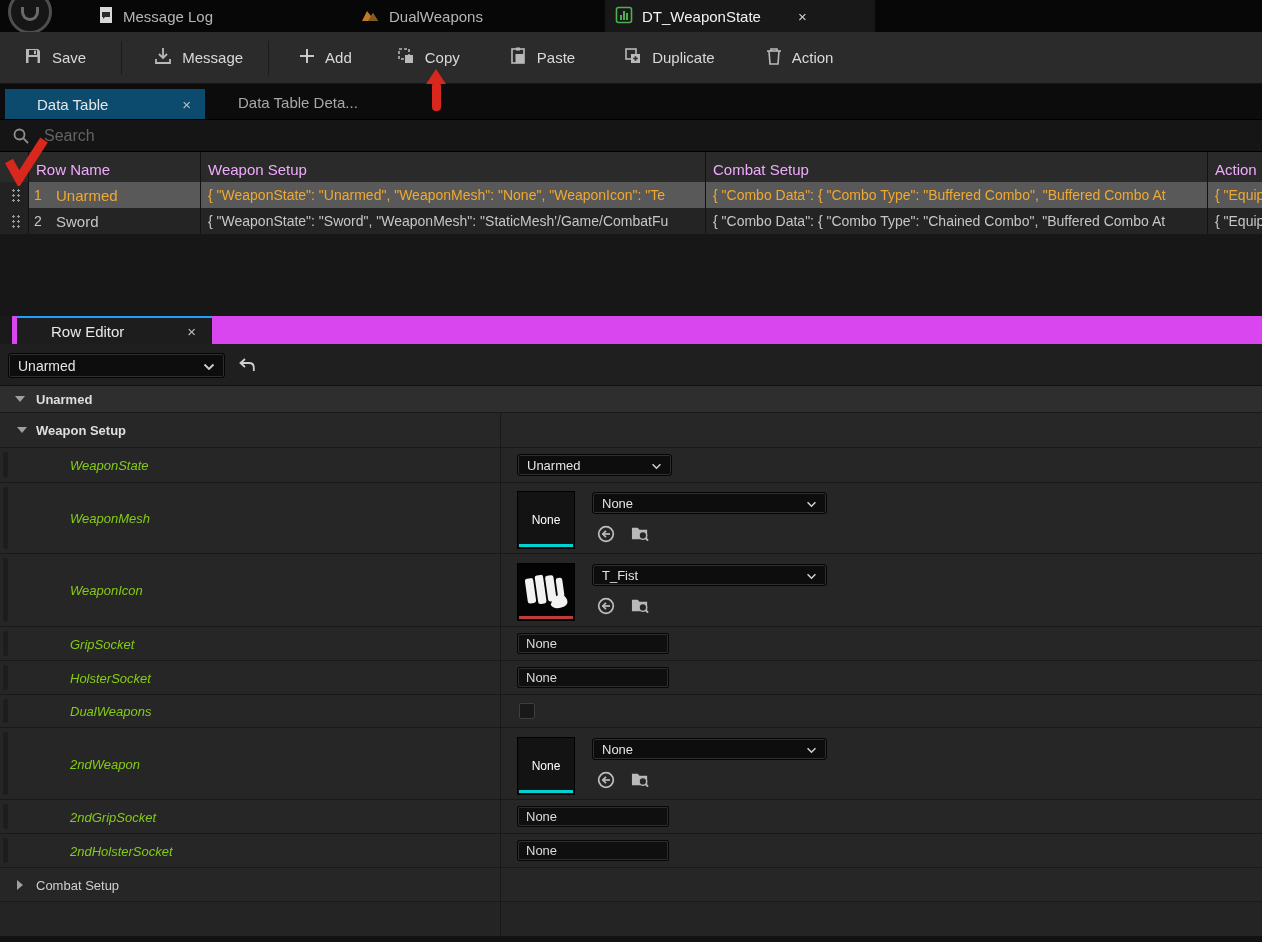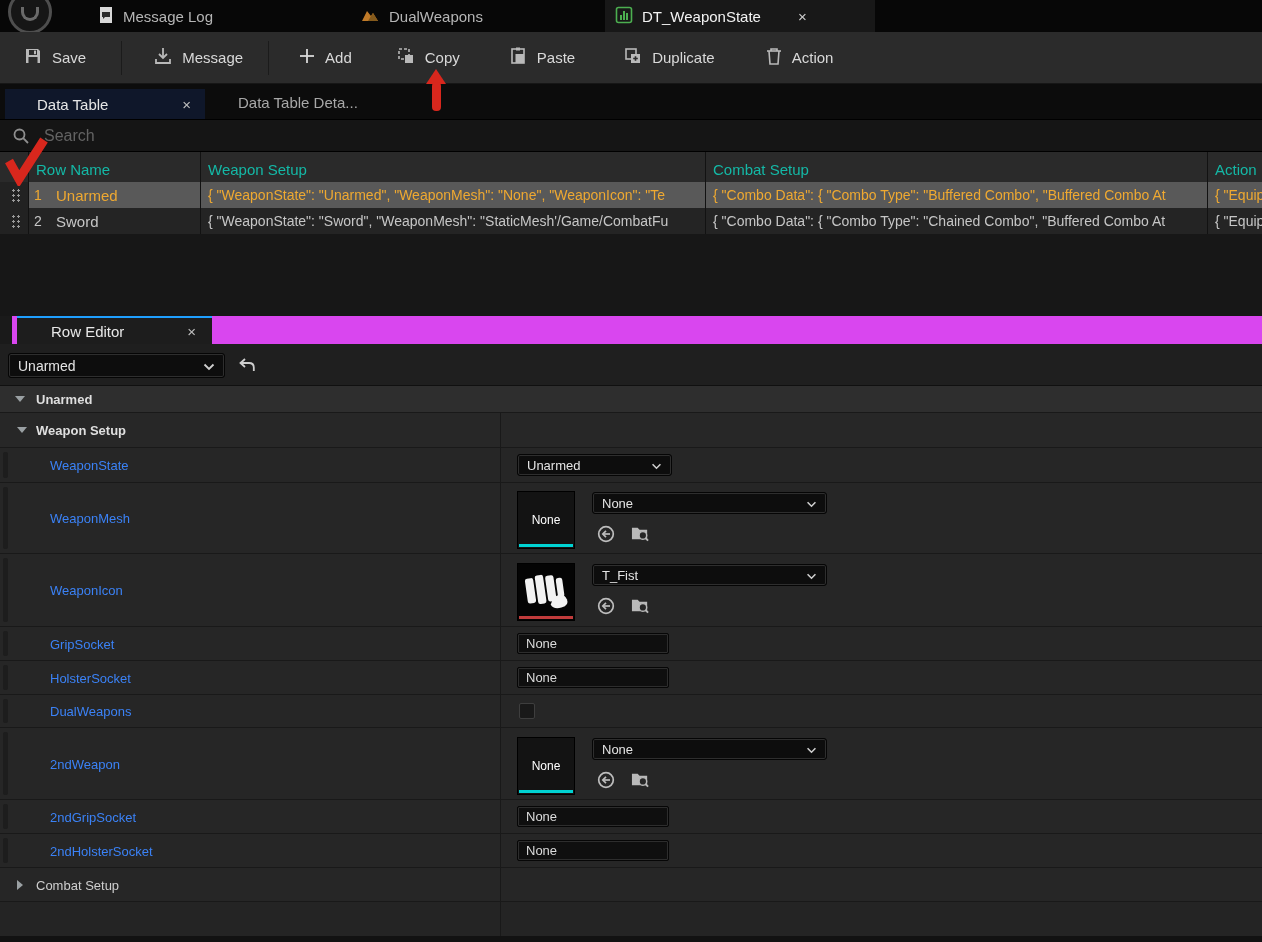--- a/index.html
+++ b/index.html
@@ -20,38 +20,38 @@
   
   .toolbar { position:absolute; left:0; top:32px; width:100%; height:52px; background:#2b2b2b;
              border-bottom:1px solid #161616; display:flex; align-items:center; padding-left:10px; }
   .tbtn { display:flex; align-items:center; gap:9px; height:100%; padding:0 13px;
           color:#d9d9d9; font-size:15px; cursor:pointer; }
   .tsep { width:1px; height:34px; background:#1b1b1b; margin:0 6px; }
 
   
   .ptabs { position:absolute; left:0; top:84px; width:100%; height:36px; background:#0c0c0c;
            border-bottom:1px solid #000; }
-  .ptab-active { position:absolute; left:5px; top:5px; bottom:0; width:200px; background:#0f172a;
+  .ptab-active { position:absolute; left:5px; top:5px; bottom:0; width:200px; background:#0c4a6e;
            display:flex; align-items:center; font-size:15px; color:#e6e6e6; padding-left:32px; }
   .ptab-active .close { position:absolute; right:14px; color:#bfbfbf; }
   .ptab-inactive { position:absolute; left:238px; top:0; height:36px; display:flex; align-items:center;
            font-size:15px; color:#a8a8a8; }
 
   
   .searchrow { position:absolute; left:0; top:120px; width:100%; height:32px; background:#151515;
            border-bottom:1px solid #000; }
   .search-icon { position:absolute; left:12px; top:7px; }
   .searchrow input { position:absolute; left:44px; top:0; height:100%; width:1100px; background:transparent;
            border:none; outline:none; color:#d6d6d6; font-size:16px; font-family:inherit; }
   .searchrow input::placeholder { color:#636363; }
 
   
   .theader { position:absolute; left:0; top:152px; width:100%; height:30px; background:#2a2a2a; }
   .hcell { position:absolute; top:4px; bottom:0; display:flex; align-items:center; padding-left:8px;
-           font-size:15px; color:#14b8a6; overflow:hidden; white-space:nowrap; }
+           font-size:15px; color:#f0abfc; overflow:hidden; white-space:nowrap; }
   .colline { position:absolute; width:1px; top:152px; height:82px; background:#121212; z-index:3; }
   .drow { position:absolute; left:0; width:100%; height:26px; background:#222; }
   .drow .band { position:absolute; left:28px; right:0; top:0; bottom:0; background:#242424; }
   .drow.selected .band { background:#595959; }
   .dragdots { position:absolute; left:11px; top:6px; width:9px; height:14px;
            background-image:radial-gradient(circle, #9a9a9a 1.1px, transparent 1.4px);
            background-size:5px 5px; }
   .dcell { position:absolute; top:0; bottom:0; display:flex; align-items:center; padding-left:8px;
            font-size:14px; overflow:hidden; white-space:nowrap; z-index:2; }
   .drow .rowname { font-size:15px; }
@@ -77,21 +77,21 @@
   .propgrid { position:absolute; left:0; top:386px; width:100%; height:556px; background:#242424; }
   .prow { position:absolute; left:0; width:100%; border-bottom:1px solid #191919; background:#262626; }
   .prow.cat0 { background:#2e2e2e; }
   .tri-down { width:0; height:0; border-left:5px solid transparent; border-right:5px solid transparent;
            border-top:6px solid #9aa0a3; display:inline-block; }
   .tri-right { width:0; height:0; border-top:5px solid transparent; border-bottom:5px solid transparent;
            border-left:6px solid #9aa0a3; display:inline-block; }
   .exp { position:absolute; top:50%; transform:translateY(-50%); cursor:pointer; }
   .catlabel { position:absolute; left:36px; top:50%; transform:translateY(-50%); font-weight:bold;
            font-size:13px; color:#dfdfdf; }
-  .plabel { position:absolute; left:50px; top:50%; transform:translateY(-50%); font-size:13px; color:#3b82f6; }
+  .plabel { position:absolute; left:70px; top:50%; transform:translateY(-50%); font-size:13px; color:#84cc16;font-style:italic; }
   .lstrip { position:absolute; left:3px; top:4px; bottom:4px; width:5px; background:#1d1d1d; border-radius:2px; }
   .vdiv { position:absolute; left:500px; top:27px; height:523px; width:1px; background:#191919; z-index:1; }
   .prow .combo.small { position:absolute; left:517px; width:155px; height:22px; font-size:13px; }
   .prow .combo.asset { position:absolute; left:592px; width:235px; height:22px; font-size:13px; }
   .tinput { position:absolute; left:517px; width:152px; height:21px; background:#0f0f0f; border:1px solid #060606;
            box-shadow:inset 0 0 0 1px #2d2d2d; border-radius:2px; color:#dcdcdc; font-size:13px;
            font-family:inherit; padding:0 8px; outline:none; }
   .thumb { position:absolute; left:517px; width:58px; height:58px; background:#131313; border:1px solid #000;
            display:flex; align-items:center; justify-content:center; font-size:12px; color:#fff; cursor:pointer; }
   .thumb.dark { background:#040404; }

